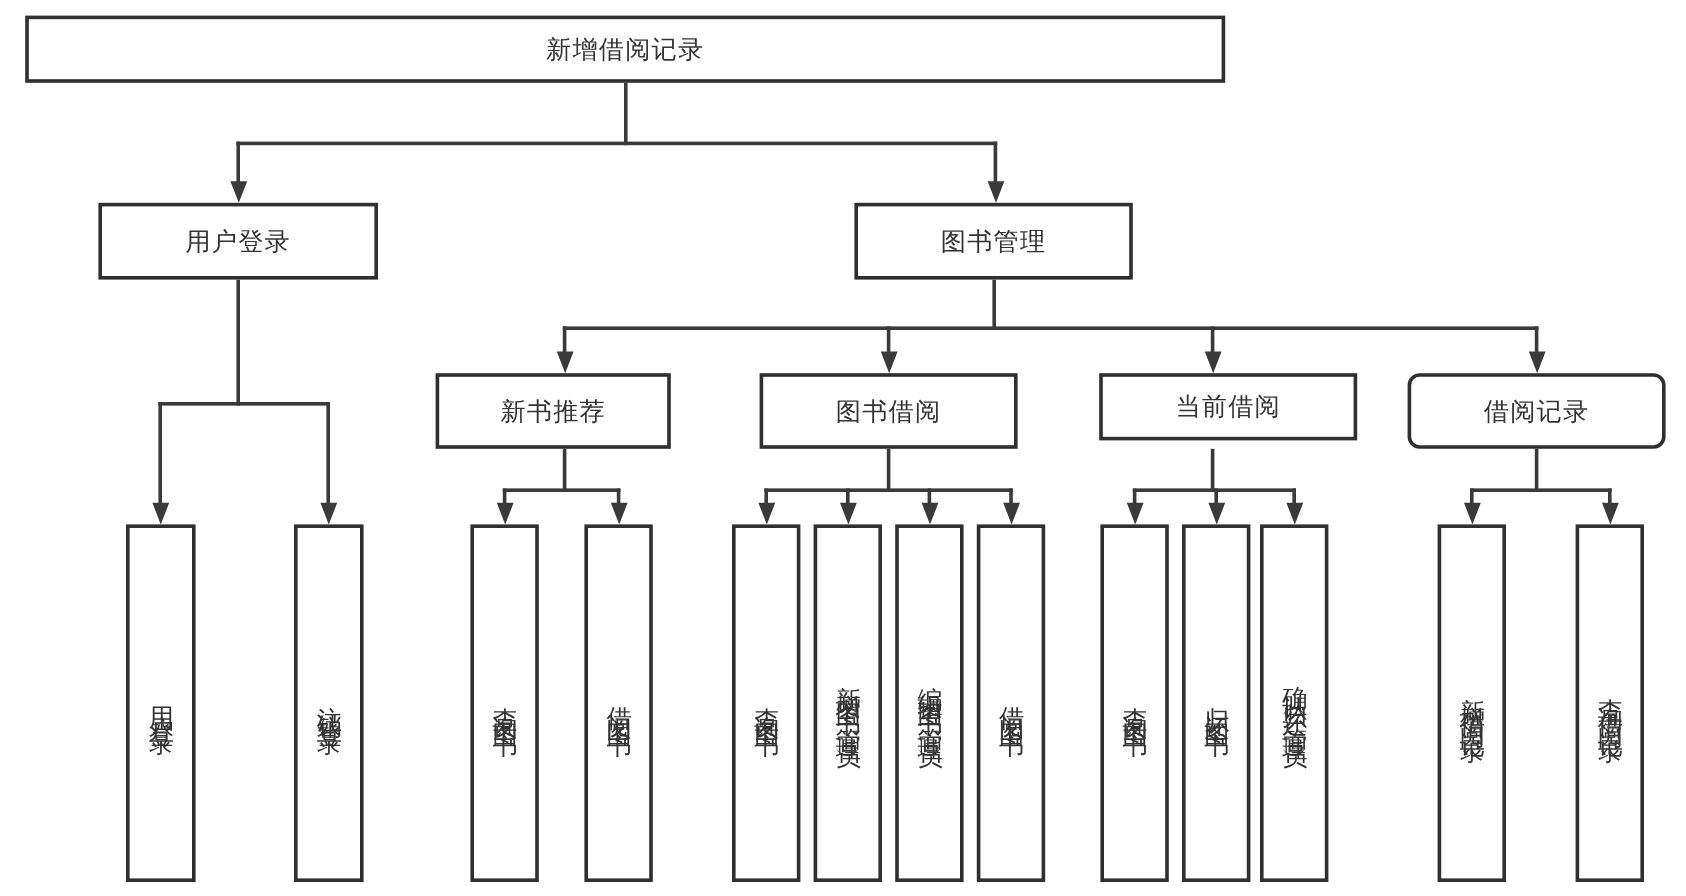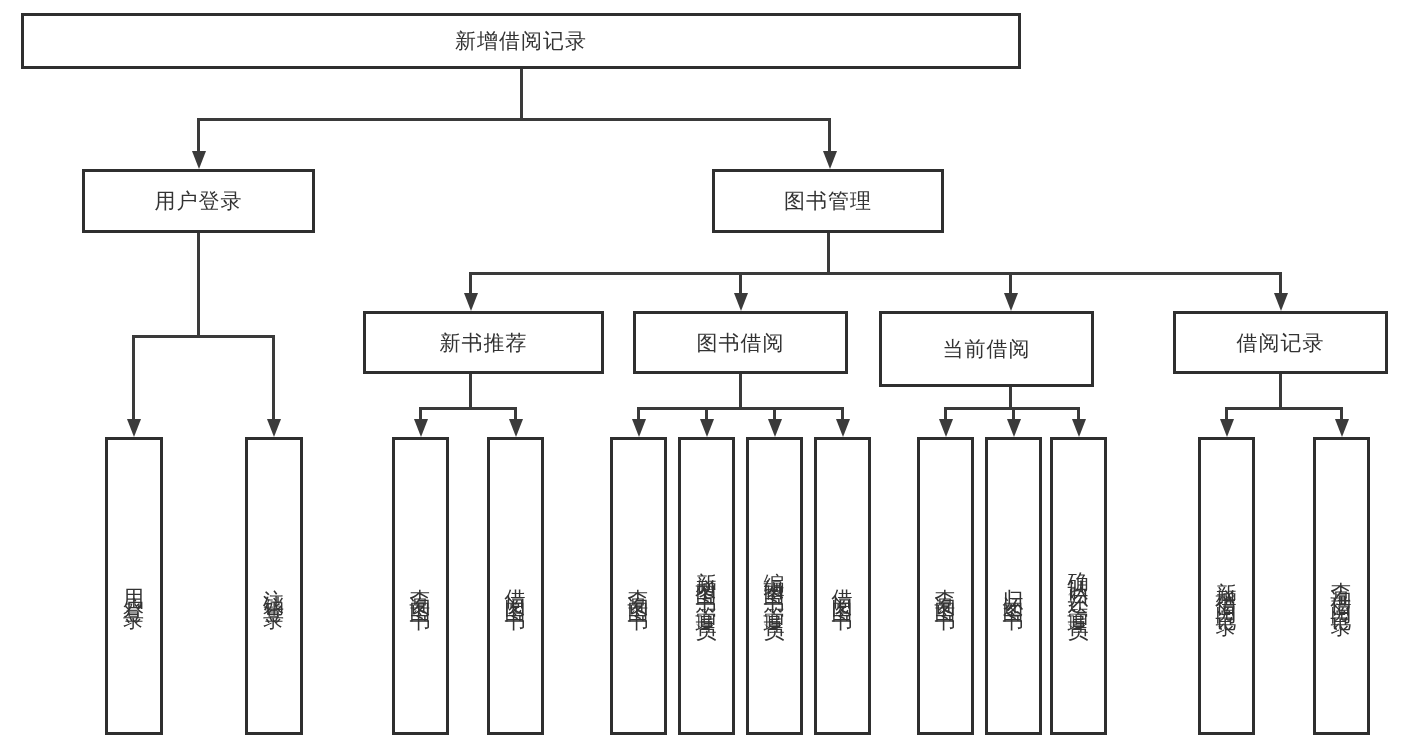--- a/index.html
+++ b/index.html
@@ -56,30 +56,30 @@
   <div class="hline" style="left:469px;top:272px;width:813px;"></div>
   <div class="vline" style="left:469px;top:272px;height:24px;"></div>
   <div class="ahead" style="left:464px;top:293px;"></div>
   <div class="vline" style="left:739px;top:272px;height:24px;"></div>
   <div class="ahead" style="left:734px;top:293px;"></div>
   <div class="vline" style="left:1009px;top:272px;height:24px;"></div>
   <div class="ahead" style="left:1004px;top:293px;"></div>
   <div class="vline" style="left:1279px;top:272px;height:24px;"></div>
   <div class="ahead" style="left:1274px;top:293px;"></div>
 
-  <div class="box" style="left:363px;top:311px;width:241px;height:63px;">
+  <div class="box" style="left:363px;top:311px;width:196px;height:63px;">
     <span>新书推荐</span>
   </div>
   <div class="box" style="left:633px;top:311px;width:215px;height:63px;">
     <span>图书借阅</span>
   </div>
-  <div class="box" style="left:879px;top:311px;width:215px;height:76px;">
+  <div class="box" style="left:916px;top:311px;width:215px;height:56px;">
     <span>当前借阅</span>
   </div>
-  <div class="box" style="left:1173px;top:311px;width:215px;height:63px;">
+  <div class="box" style="left:1173px;top:311px;width:215px;height:63px;border-radius:10px;">
     <span>借阅记录</span>
   </div>
 
   <div class="vline" style="left:469px;top:374px;height:36px;"></div>
   <div class="hline" style="left:419px;top:407px;width:98px;"></div>
   <div class="vline" style="left:419px;top:407px;height:14px;"></div>
   <div class="ahead" style="left:414px;top:419px;"></div>
   <div class="vline" style="left:514px;top:407px;height:14px;"></div>
   <div class="ahead" style="left:509px;top:419px;"></div>
 

